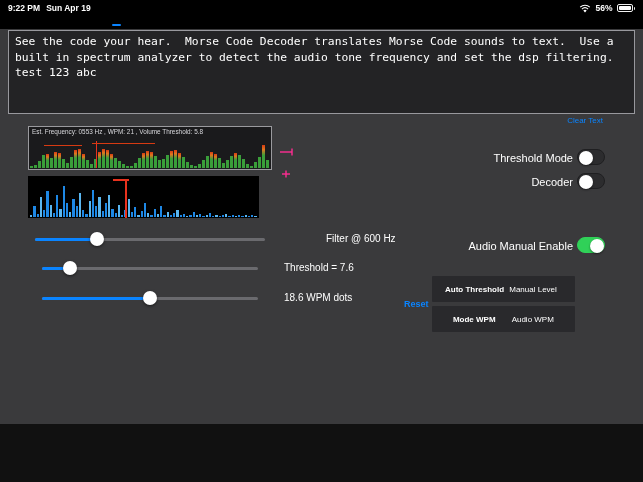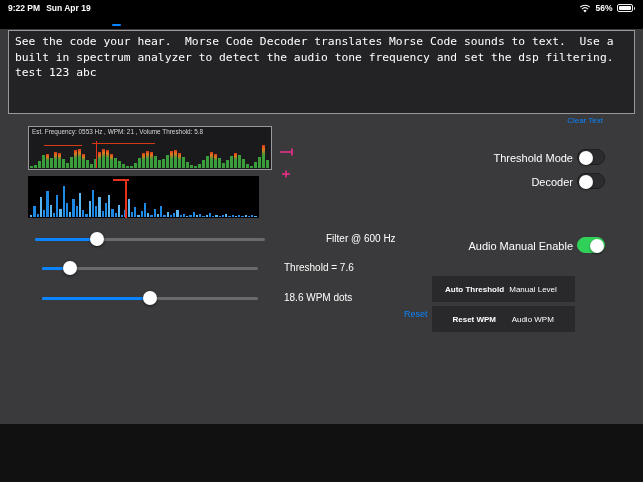--- a/index.html
+++ b/index.html
@@ -290,20 +290,20 @@
   <div class="toggle-label" style="right:70px; top:240px;">Audio Manual Enable</div>
   <div class="switch on" style="right:38px; top:237px;">
       <div class="knob"></div>
     </div>
 
   <div class="segmented" style="left:432px; top:276px; width:143px;">
     <div class="segment selected">Auto Threshold</div>
     <div class="segment">Manual Level</div>
   </div>
 
-  <div class="reset-link" style="left:404px; top:309px;">Reset</div>
+  <div class="reset-link" style="left:404px; top:299px;font-weight:bold;">Reset</div>
   <div class="segmented" style="left:432px; top:306px; width:143px;">
-    <div class="segment selected">Reset WPM</div>
+    <div class="segment selected">Mode WPM</div>
     <div class="segment">Audio WPM</div>
   </div>
 
 
 </div>
 
 </body></html>

